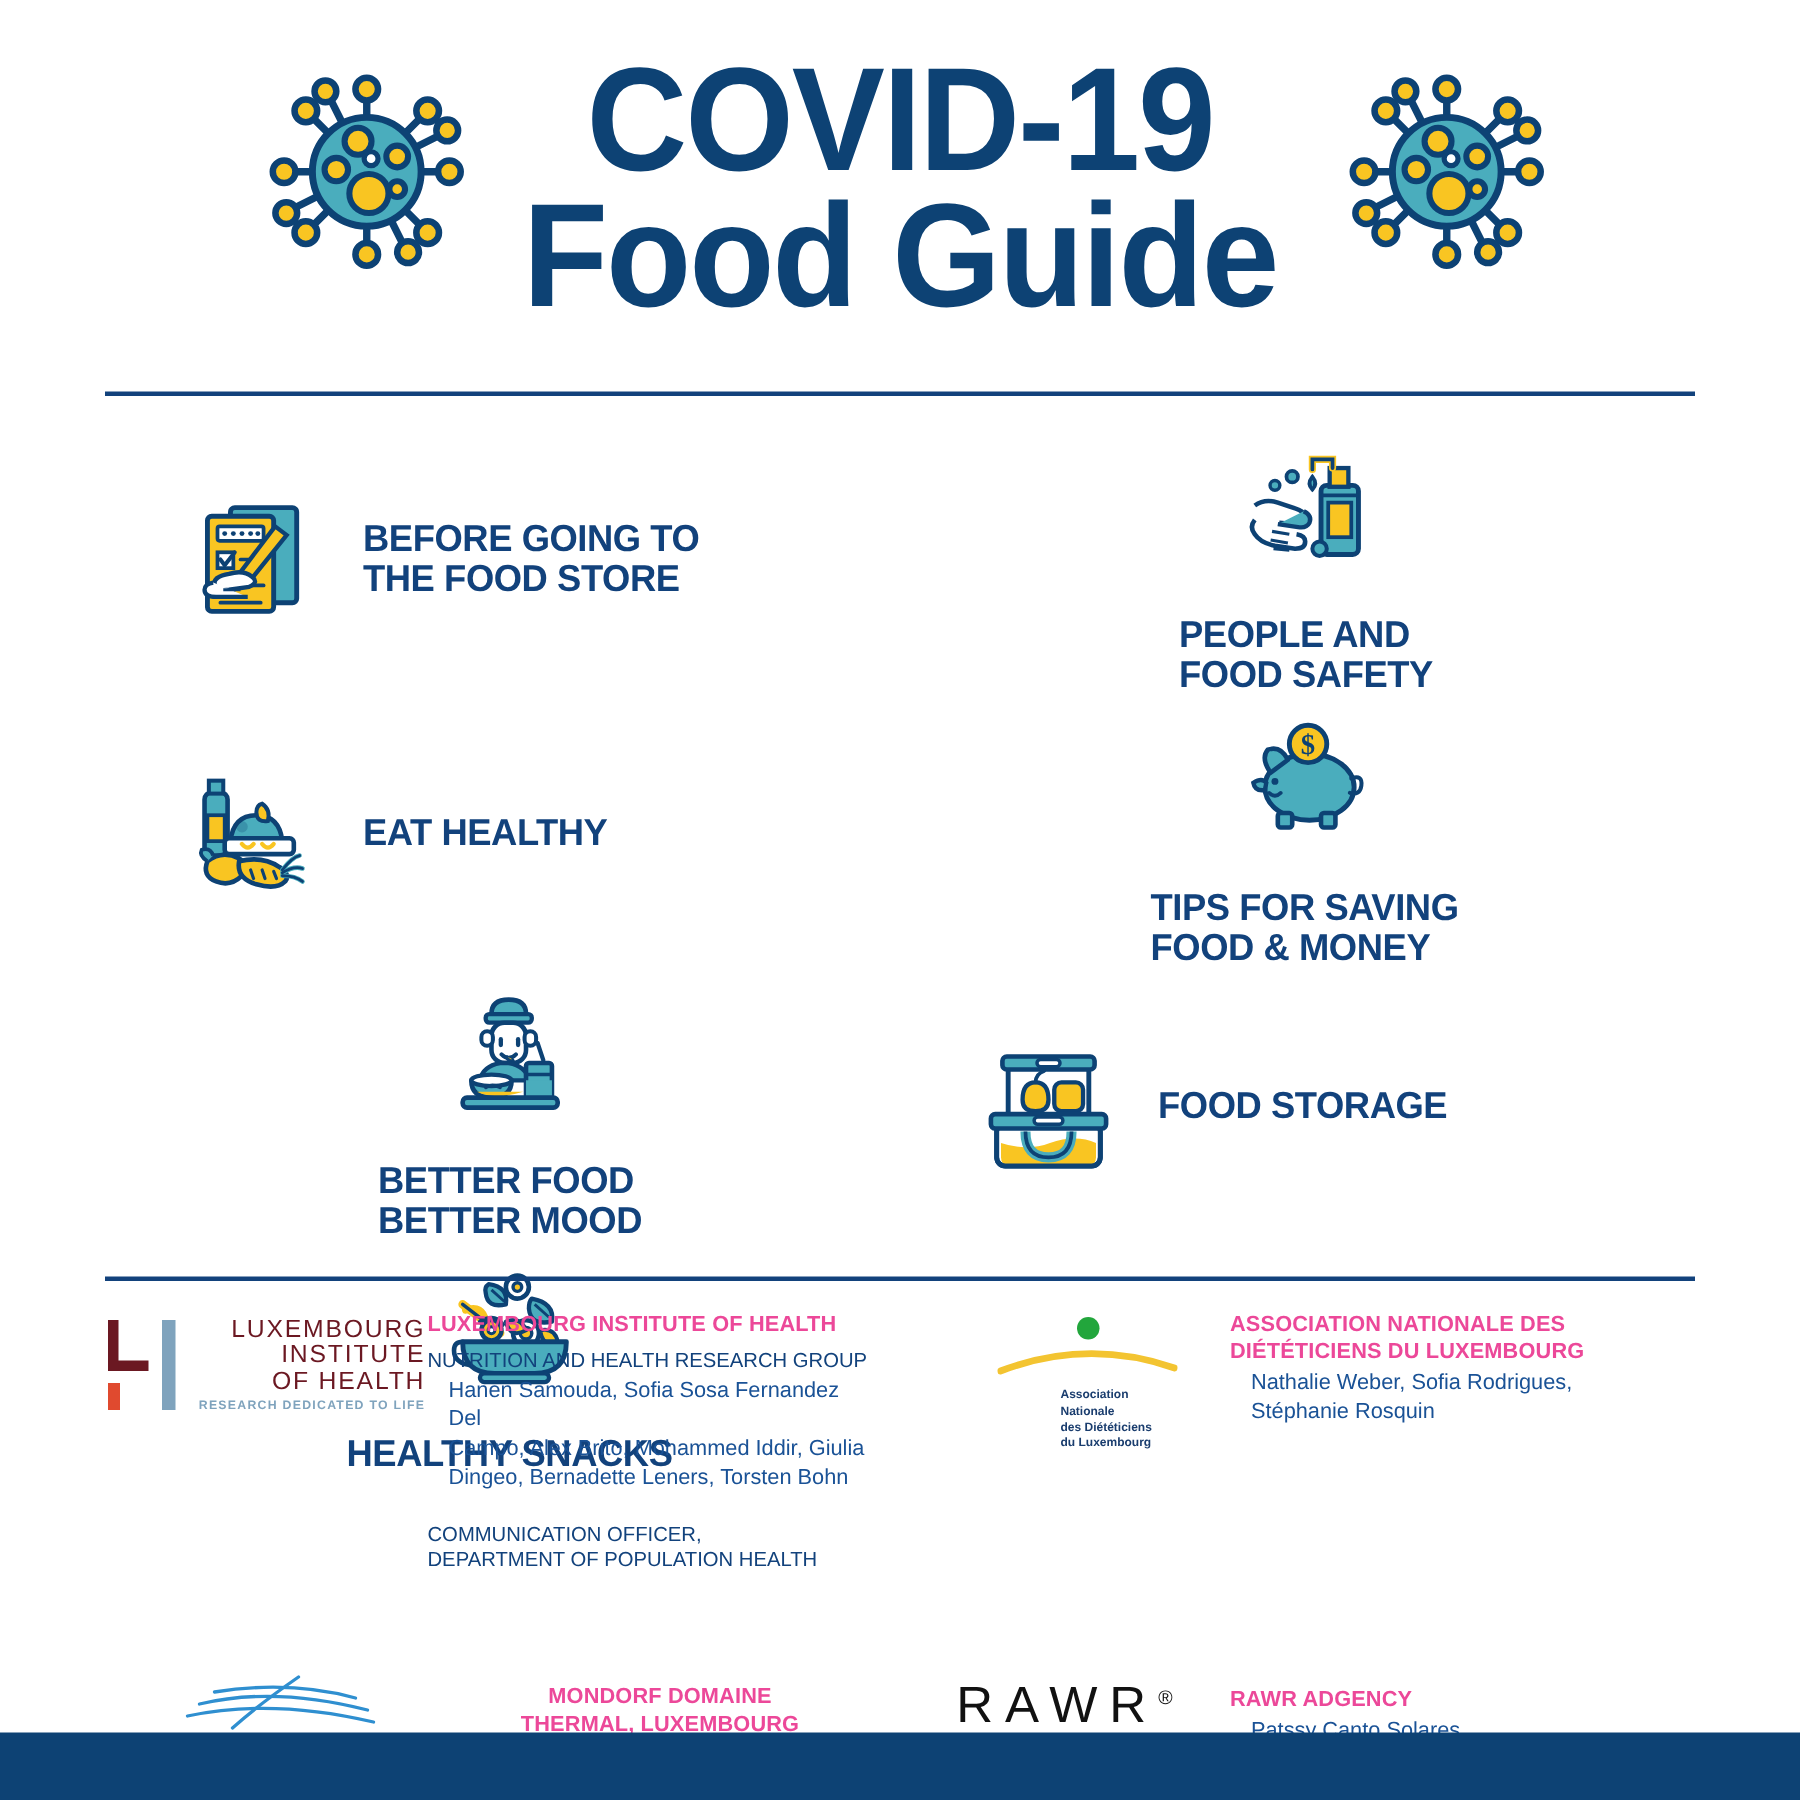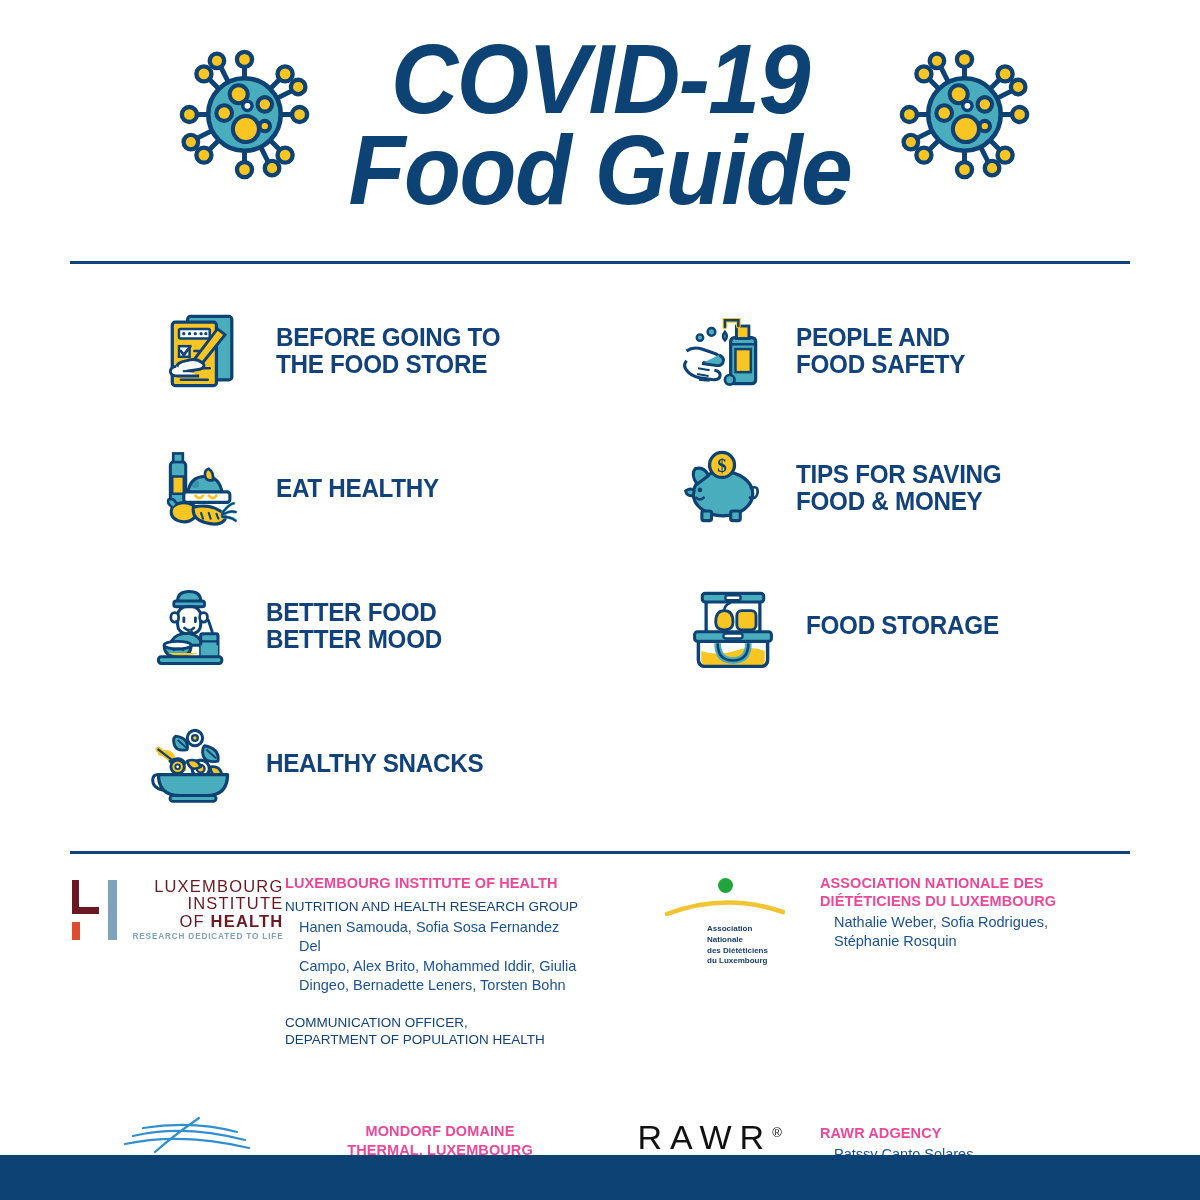--- a/index.html
+++ b/index.html
@@ -24,21 +24,20 @@
     align-items: center;
     justify-content: center;
   }
   .virus-left { position: absolute; left: 172px; top: 42px; }
   .virus-right { position: absolute; left: 892px; top: 42px; }
 
   .title-block {
     text-align: center;
     width: 560px;
     margin: 0 auto;
-    font-style: italic;
   }
   .title-line {
     font-family: "Liberation Sans Narrow", "Liberation Sans", sans-serif;
     font-weight: bold;
     color: #0d4274;
     letter-spacing: -1.5px;
     line-height: 0.93;
     font-stretch: condensed;
     transform: scaleX(0.95);
   }
@@ -53,35 +52,35 @@
     height: 3px;
     background: #12427c;
   }
   .divider.top { top: 261px; }
   .divider.bottom { top: 851px; }
 
   
   .topics {
     position: absolute;
     top: 282px;
-    left: 86px;
+    left: 52px;
     width: 1060px;
     height: 550px;
     display: grid;
     grid-template-columns: 530px 530px;
     grid-template-rows: repeat(4, 1fr);
   }
   .topic {
     display: flex;
     align-items: center;
     gap: 18px;
     padding-left: 62px;
     box-sizing: border-box;
   }
-  .topic.rcol { padding-left: 52px; }
+  .topic.rcol { padding-left: 52px; flex-direction: column; }
   .topic-icon {
     width: 110px;
     min-width: 110px;
     height: 110px;
     display: flex;
     align-items: center;
     justify-content: center;
   }
   .topic-label {
     font-family: "Liberation Sans Narrow", "Liberation Sans", sans-serif;
@@ -162,21 +161,21 @@
     width: 8px; height: 18px; background: #e04a2f;
   }
   .lih-bar {
     position: absolute; left: 36px; top: 0;
     width: 9px; height: 60px; background: #7fa3bd;
   }
   .lih-words { line-height: 1.06; }
   .lih-words .w {
     font-size: 16.5px; color: #6b1822; letter-spacing: 1.2px;
   }
-  .lih-words .w b { font-weight: bold; }
+  .lih-words .w b { font-weight: normal; }
   .lih-tag {
     font-size: 8.2px; font-weight: bold; color: #7fa3bd;
     letter-spacing: 0.85px; margin-top: 3px;
   }
 
   
   .andl { width: 120px; text-align: center; font-weight: bold; }
   .andl-dot {
     width: 15px; height: 15px; border-radius: 50%;
     background: #22a63c; margin: 0 auto 3px;

